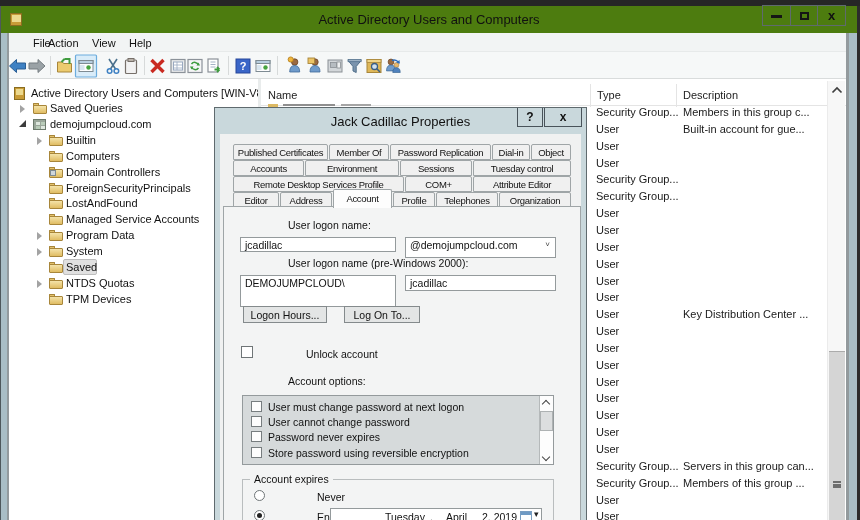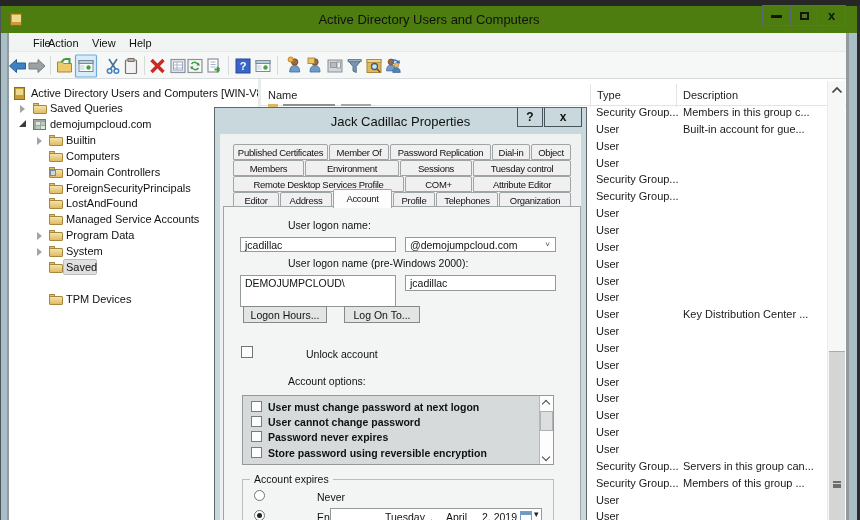--- a/index.html
+++ b/index.html
@@ -69,21 +69,21 @@
 
 .lab { position:absolute; font-size:10.5px; color:#111; white-space:nowrap;padding-left:47px; }
 .inp { position:absolute; background:#fff; border:1px solid #949a9c; font-size:10.5px; color:#111; padding:1px 0 0 4px; white-space:nowrap; }
 .btn { position:absolute; background:#e3e5e5; border:1px solid #848a8c; font-size:10.5px; color:#111; text-align:center; }
 .cb { position:absolute; width:12px; height:12px; background:#fff; border:1px solid #6f7577; }
 .radio { position:absolute; width:11px; height:11px; background:#fff; border:1px solid #6f7577; border-radius:50%; }
 .radio.sel:after { content:""; position:absolute; left:2px; top:2px; width:5px; height:5px; border-radius:50%; background:#222; }
 #optbox { position:absolute; left:18px; top:188px; width:312px; height:70px; background:#d6dadb; border:1px solid #949a9c; }
 #optbox .it { position:absolute; left:8px; font-size:10.5px; color:#111; white-space:nowrap; }
 #optbox .it .cb2 { position:absolute; left:0; top:0; width:11px; height:11px; background:#fdfdfd; border:1px solid #777d7f; }
-#optbox .it span { position:absolute; left:17px; top:0;font-weight:bold; }
+#optbox .it span { position:absolute; left:17px; top:0; }
 #optsb { position:absolute; right:0; top:0; width:14px; height:68px; background:#fdfdfd; border-left:1px solid #b5b9ba; }
 #fsborder { position:absolute; left:18px; top:272px; width:312px; height:50px; border:1px solid #b9bdbe; border-bottom:none; }
 .ddarr { position:absolute; right:5px; top:2px; font-size:8px; color:#444; }
 #optsb .sbup { position:absolute; left:1px; top:3px; width:11px; height:8px; }
 #optsb .sbup:before { content:""; position:absolute; left:2px; top:2px; width:5px; height:5px; border-left:1.5px solid #444; border-top:1.5px solid #444; transform:rotate(45deg); }
 #optsb .sbth { position:absolute; left:0px; top:15px; width:13px; height:20px; background:#dcdedf; border:1px solid #aeb2b3; }
 #optsb .sbdn { position:absolute; left:1px; bottom:2px; width:11px; height:8px; }
 #optsb .sbdn:before { content:""; position:absolute; left:2px; top:0px; width:5px; height:5px; border-left:1.5px solid #444; border-top:1.5px solid #444; transform:rotate(225deg); }
 #calbtn { position:absolute; left:296px; top:303px; width:24px; height:15px; }
 #calbtn .calic { position:absolute; left:0; top:1px; width:12px; height:12px; background:#fff; border:1px solid #7a9ec2; }
@@ -308,20 +308,28 @@
       <div class="lbl" style="left:57px">System</div>
     </div>
     <div class="tnode" style="left:0; top:180.85px; width:249px">
       <div class="folder" style="left:40px">
         <div class="tab"></div>
         <div class="bod"></div>
       </div>
       <div style="position:absolute; left:54px; top:-1px; width:33.5px; height:16px; background:#e0e0e0; border:1px solid #bdbdbd; border-radius:2px"></div>
       <div class="lbl" style="left:57px">Saved</div>
     </div>
+    <div class="tnode" style="left:0; top:196.7px; width:249px">
+      <div class="exp" style="left:28px"></div>
+      <div class="folder" style="left:40px">
+        <div class="tab"></div>
+        <div class="bod"></div>
+      </div>
+      <div class="lbl" style="left:57px">NTDS Quotas</div>
+    </div>
     <div class="tnode" style="left:0; top:212.54999999999998px; width:249px">
       <div class="folder" style="left:40px">
         <div class="tab"></div>
         <div class="bod"></div>
       </div>
       <div class="lbl" style="left:57px">TPM Devices</div>
     </div>
   </div>
 <div class="abs" id="divider"></div>
 <div class="abs" id="listpanel">
@@ -450,38 +458,38 @@
   <div id="dlgtitle">Jack Cadillac Properties</div>
   <div id="dlghelp">?</div>
   <div id="dlgclose">x</div>
   <div id="dlgbody">
     <div id="tabs">
         <div class="tab" style="left:13px; top:10px; width:95px">Published Certificates</div>
         <div class="tab" style="left:109px; top:10px; width:60px">Member Of</div>
         <div class="tab" style="left:170px; top:10px; width:101px">Password Replication</div>
         <div class="tab" style="left:272px; top:10px; width:38px">Dial-in</div>
         <div class="tab" style="left:311px; top:10px; width:40px">Object</div>
-        <div class="tab" style="left:13px; top:26px; width:71px">Members</div>
+        <div class="tab" style="left:13px; top:26px; width:71px">Accounts</div>
         <div class="tab" style="left:85px; top:26px; width:94px">Environment</div>
         <div class="tab" style="left:180px; top:26px; width:72px">Sessions</div>
         <div class="tab" style="left:253px; top:26px; width:98px">Tuesday control</div>
         <div class="tab" style="left:13px; top:42px; width:171px">Remote Desktop Services Profile</div>
         <div class="tab" style="left:185px; top:42px; width:67px">COM+</div>
         <div class="tab" style="left:253px; top:42px; width:98px">Attribute Editor</div>
         <div class="tab" style="left:13px; top:58px; width:46px">Editor</div>
         <div class="tab" style="left:60px; top:58px; width:52px">Address</div>
         <div class="tab active" style="left:113px; top:55px; width:59px;line-height:18px">Account</div>
         <div class="tab" style="left:173px; top:58px; width:42px">Profile</div>
         <div class="tab" style="left:216px; top:58px; width:62px">Telephones</div>
         <div class="tab" style="left:279px; top:58px; width:72px">Organization</div>
       </div>
     <div id="tabpage">
       <div class="lab" style="left:17px; top:12px">User logon name:</div>
       <div class="inp" style="left:16px; top:30px; width:156px; height:15px">jcadillac</div>
-      <div class="inp" style="left:181px; top:30px; width:151px; height:15px">@demojumpcloud.com<span class="ddarr">˅</span></div>
+      <div class="inp" style="left:181px; top:30px; width:151px; height:21px">@demojumpcloud.com<span class="ddarr">˅</span></div>
       <div class="lab" style="left:17px; top:50px">User logon name (pre-Windows 2000):</div>
       <div class="inp" style="left:16px; top:68px; width:156px; height:32px">DEMOJUMPCLOUD\</div>
       <div class="inp" style="left:181px; top:68px; width:151px; height:16px">jcadillac</div>
       <div class="btn" style="left:19px; top:99px; width:84px; height:17px; line-height:16px">Logon Hours...</div>
       <div class="btn" style="left:120px; top:99px; width:76px; height:17px; line-height:16px">Log On To...</div>
       <div class="cb" style="left:17px; top:139px"></div>
       <div class="lab" style="left:35px; top:141px">Unlock account</div>
       <div class="lab" style="left:17px; top:168px">Account options:</div>
       <div id="optbox">
         <div class="it" style="top:5px">

